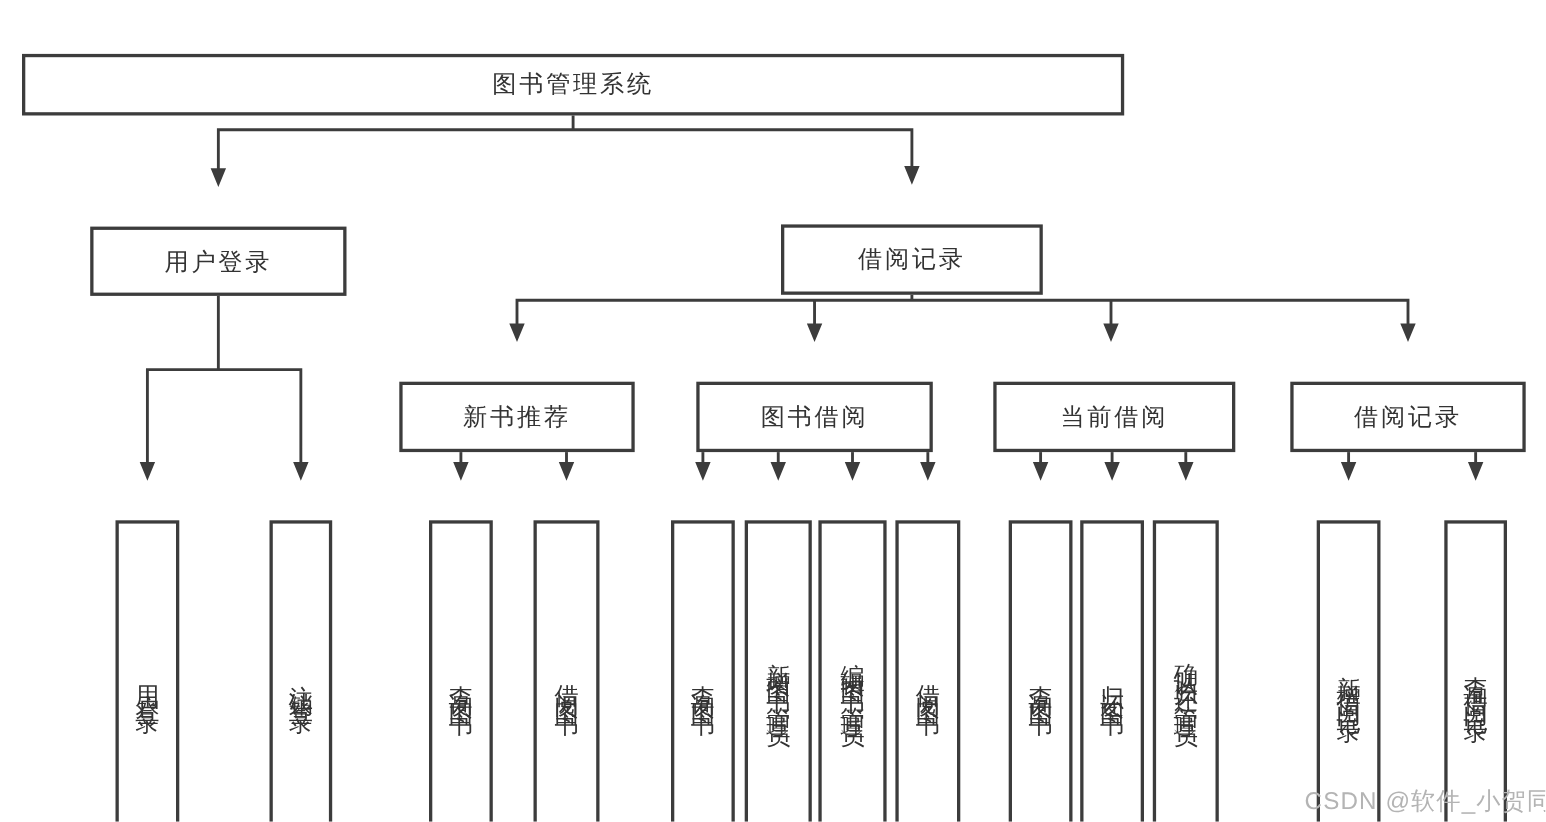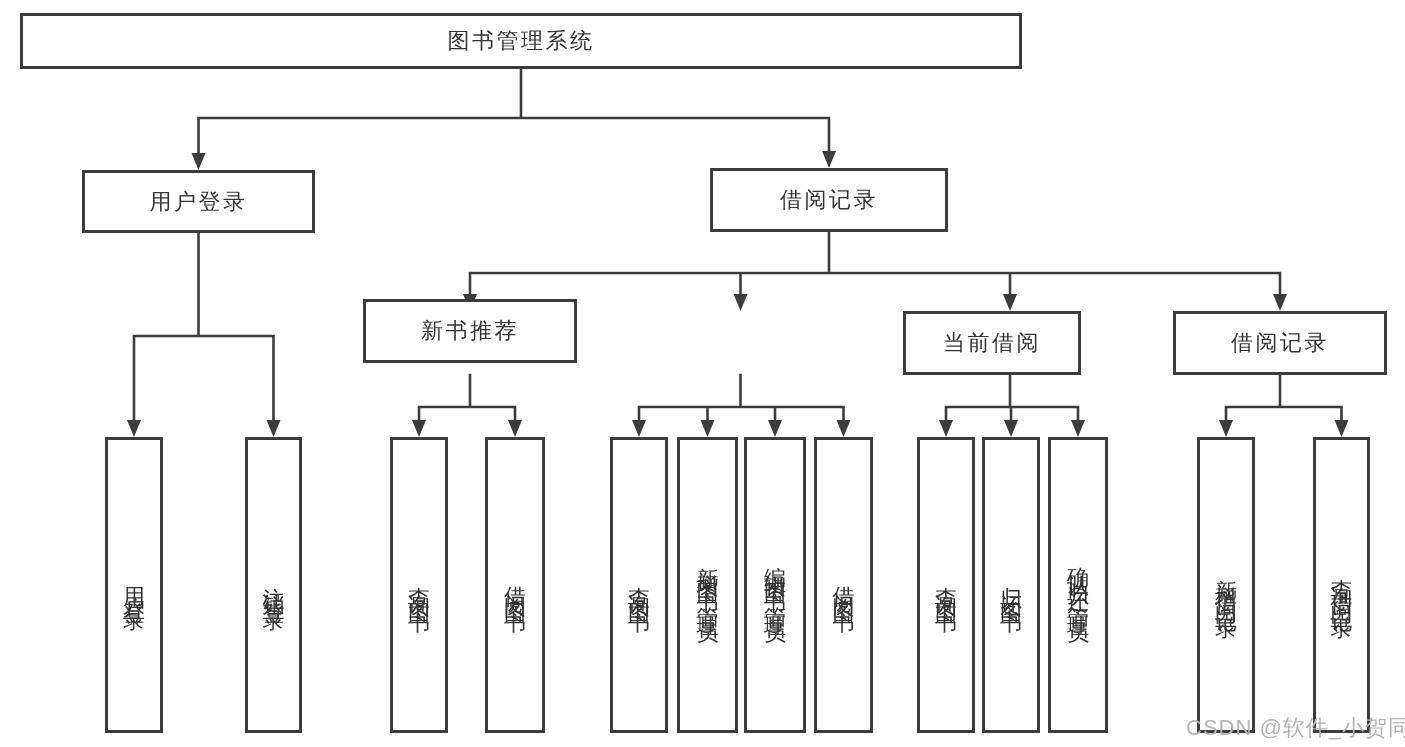--- a/index.html
+++ b/index.html
@@ -26,20 +26,21 @@
     background: #ffffff;
     border: 3px solid #3c3c3c;
     display: flex;
     align-items: center;
     justify-content: center;
     color: #333333;
     font-size: 22px;
     letter-spacing: 2.5px;
     text-align: center;
     white-space: nowrap;
+    margin-top: 36px;
   }
   .box.vertical {
     writing-mode: vertical-rl;
     text-orientation: mixed;
     letter-spacing: 8px;
     font-size: 22px;
     white-space: normal;
     line-height: 1;
   }
   #watermark {
@@ -112,22 +113,23 @@
       M1071 420 L1085 420 L1078 437 Z
       M1219 420 L1233 420 L1226 437 Z
       M1334.5 420 L1348.5 420 L1341.5 437 Z"></path>
   </svg>
 
   <div class="box" style="left:20px; top:13px; width:1002px; height:56px;">图书管理系统</div>
 
   <div class="box" style="left:82px; top:170px; width:233px; height:63px;">用户登录</div>
   <div class="box" style="left:710px; top:168px; width:238px; height:64px;">借阅记录</div>
 
-  <div class="box" style="left:363px; top:299px; width:214px; height:64px;">新书推荐</div>
-  <div class="box" style="left:903px; top:311px; width:178px; height:64px;">当前借阅</div>
+  <div class="box" style="left:363px; top:311px; width:214px; height:64px;">新书推荐</div>
+  <div class="box" style="left:633px; top:311px; width:215px; height:64px;">图书借阅</div>
+  <div class="box" style="left:903px; top:311px; width:220px; height:64px;">当前借阅</div>
   <div class="box" style="left:1173px; top:311px; width:214px; height:64px;">借阅记录</div>
 
   <div class="box vertical" style="left:105px; top:437px; width:58px; height:296px;">用户登录</div>
   <div class="box vertical" style="left:245px; top:437px; width:57px; height:296px;">注销登录</div>
 
   <div class="box vertical" style="left:390px; top:437px; width:58px; height:296px;">查询图书</div>
   <div class="box vertical" style="left:485px; top:437px; width:60px; height:296px;">借阅图书</div>
 
   <div class="box vertical" style="left:610px; top:437px; width:58px; height:296px;">查询图书</div>
   <div class="box vertical" style="left:677px; top:437px; width:61px; height:296px;">新增图书（管理员）</div>

